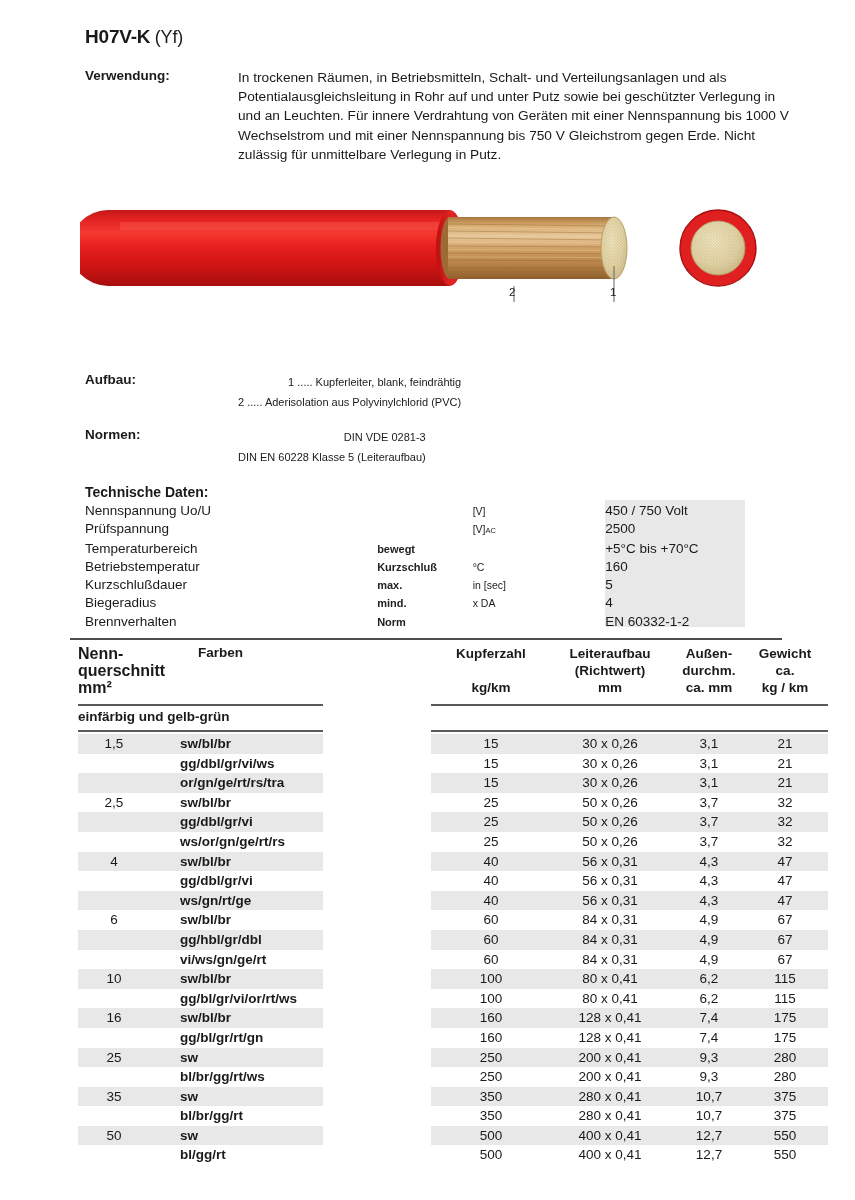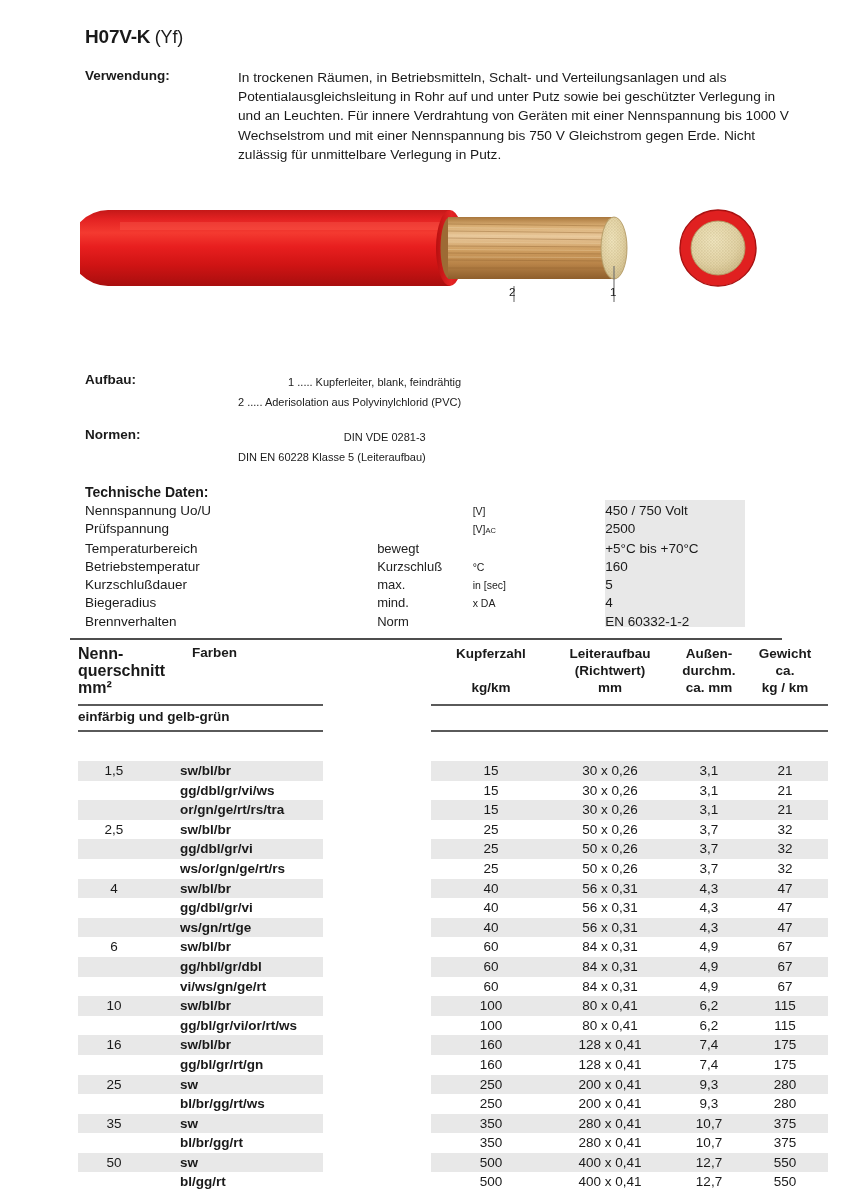--- a/index.html
+++ b/index.html
@@ -78,39 +78,39 @@
     background: #e8e8e8;
   }
   .td-table {
     position: relative;
     border-collapse: collapse;
     width: 700px;
     font-size: 13.5px;
   }
   .td-table td { padding: 0; height: 18.1px; vertical-align: baseline; line-height: 18.1px; }
   .td-c1 { width: 260px; }
-  .td-c2 { width: 85px; font-size: 13px; color: #222; }
+  .td-c2 { width: 85px; font-size: 11px; color: #222; font-weight: bold; }
   .td-c3 { width: 118px; font-size: 10.5px; color: #222; }
   .td-c4 { width: 160px; font-size: 13.5px; }
   .sub { font-size: 7.5px; vertical-align: baseline; }
 
   
   .main-table {
     position: absolute;
     left: 70px; top: 638px;
     width: 712px;
   }
   .rule-top {
     position: absolute; left: 0; top: 0;
     width: 712px; height: 2px; background: #4d4d4d;
   }
   .mt-head { position: absolute; left: 0; top: 7px; width: 712px; height: 60px; }
 
   .h-nenn { position: absolute; left: 8px; top: 0px; font-size: 16px; font-weight: bold; line-height: 17px; }
-  .h-farben { position: absolute; left: 122px; top: 0px; font-size: 13.5px; font-weight: bold; }
+  .h-farben { position: absolute; left: 128px; top: 0px; font-size: 13.5px; font-weight: bold; }
   .h-col {
     position: absolute;
     top: 0px;
     font-size: 13.5px; font-weight: bold;
     text-align: center;
     line-height: 17px;
   }
   #h-kupferzahl { left: 361px; width: 120px; }
   #h-leiteraufbau { left: 481px; width: 118px; }
   #h-aussen { left: 599px; width: 80px; }
@@ -131,21 +131,21 @@
   }
   .rule-group-left {
     position: absolute; left: 8px; top: 92px;
     width: 245px; height: 1.6px; background: #5a5a5a;
   }
   .rule-group-right {
     position: absolute; left: 361px; top: 92px;
     width: 397px; height: 1.6px; background: #5a5a5a;
   }
 
-  .rows { position: absolute; left: 0; top: 96px; width: 712px; margin-top: 27px; }
+  .rows { position: absolute; left: 0; top: 96px; width: 712px; }
   .row { position: relative; height: 19.6px; }
   .band-left {
     position: absolute; left: 8px; top: 0;
     width: 245px; height: 19.6px;
   }
   .band-right {
     position: absolute; left: 361px; top: 0;
     width: 397px; height: 19.6px;
   }
   .row.shaded .band-left, .row.shaded .band-right { background: #e8e8e8; }

